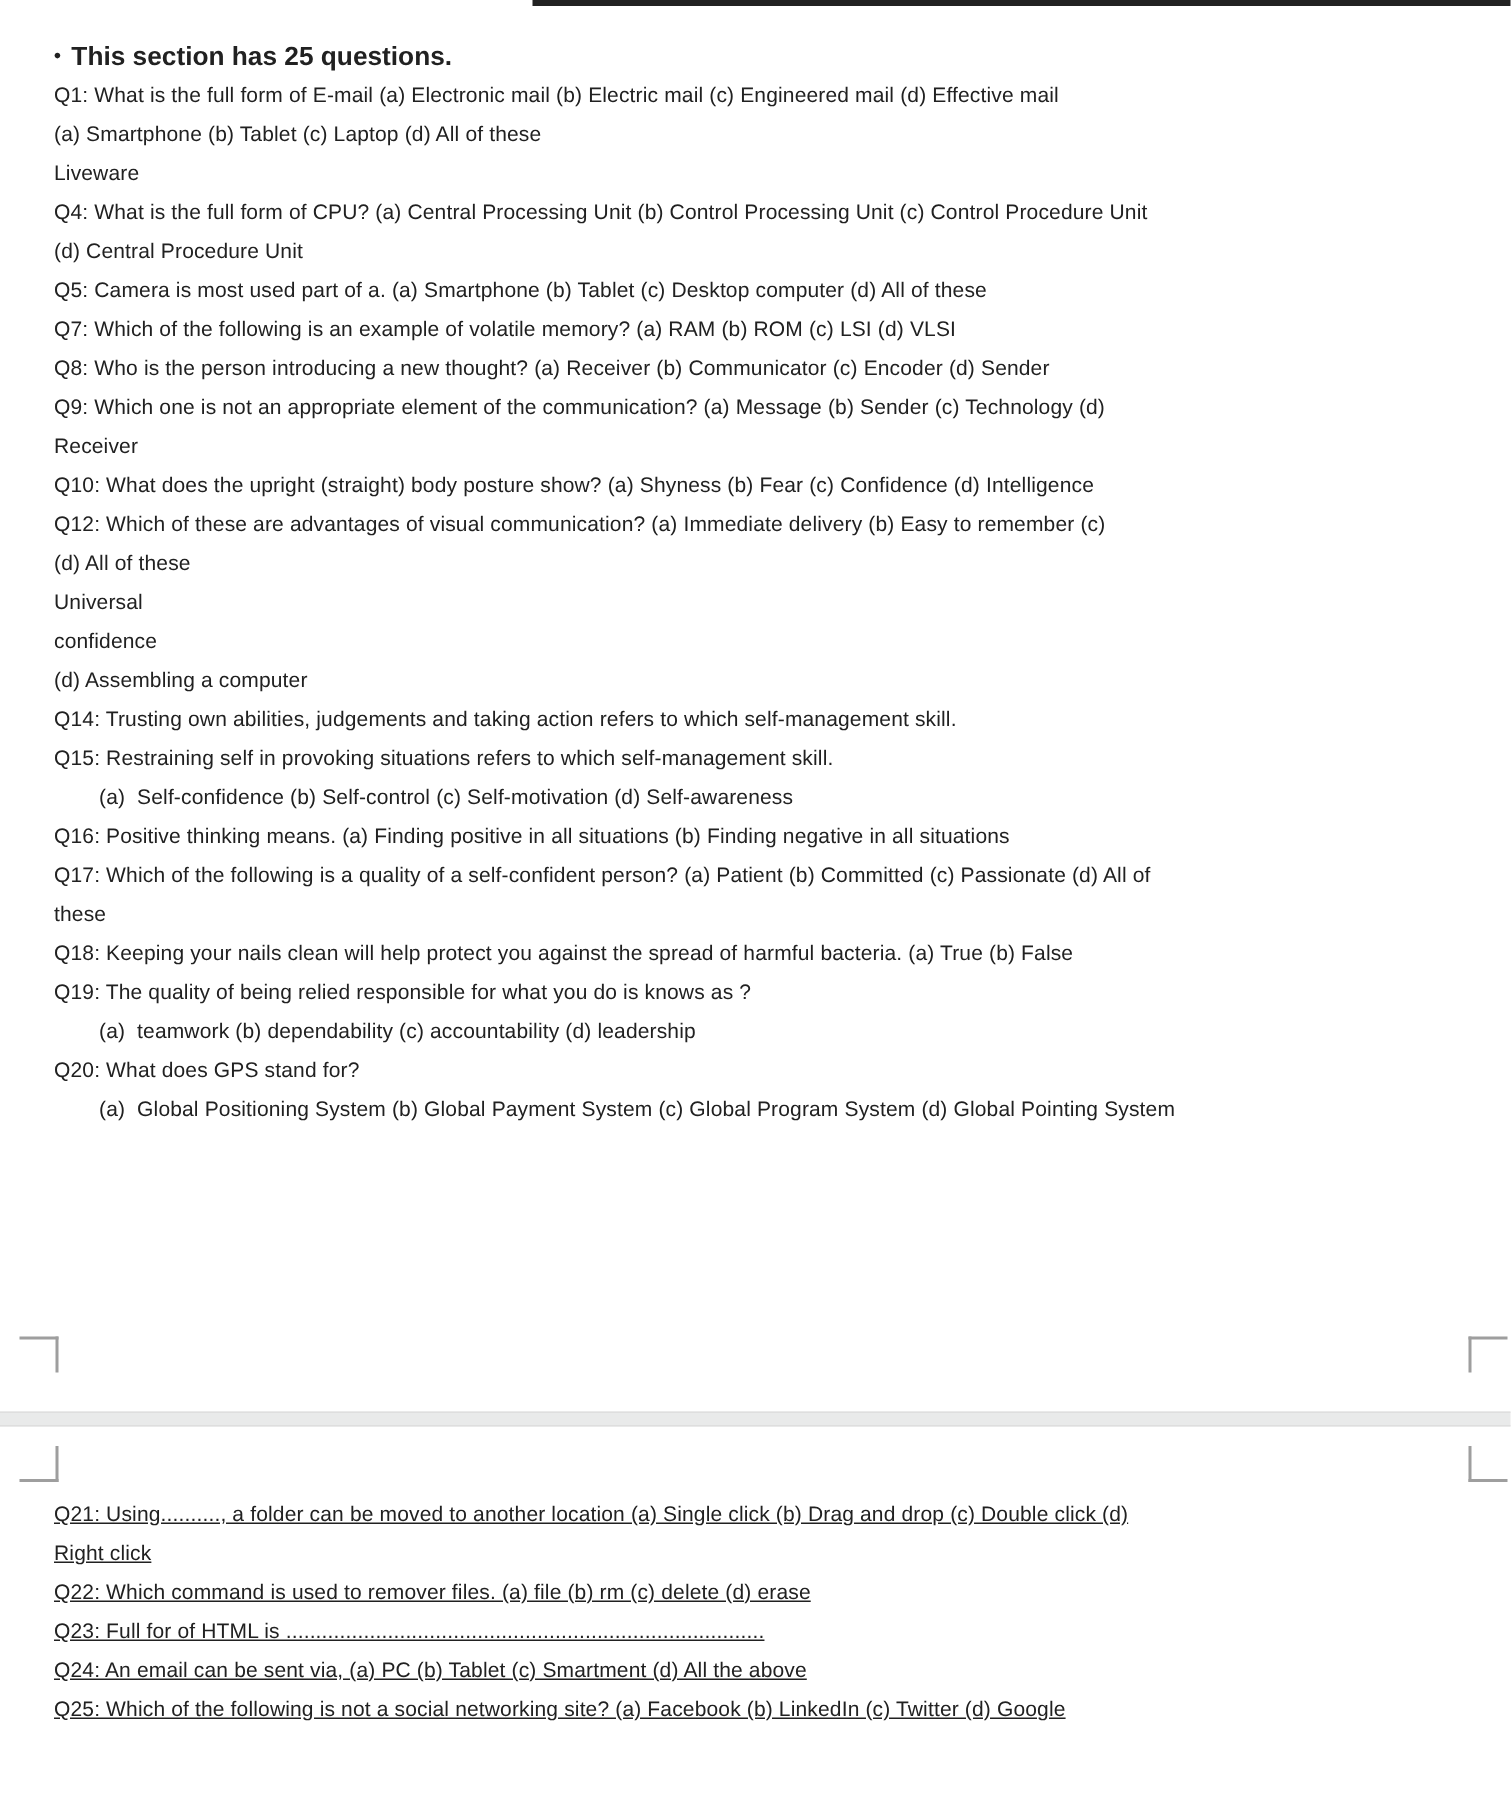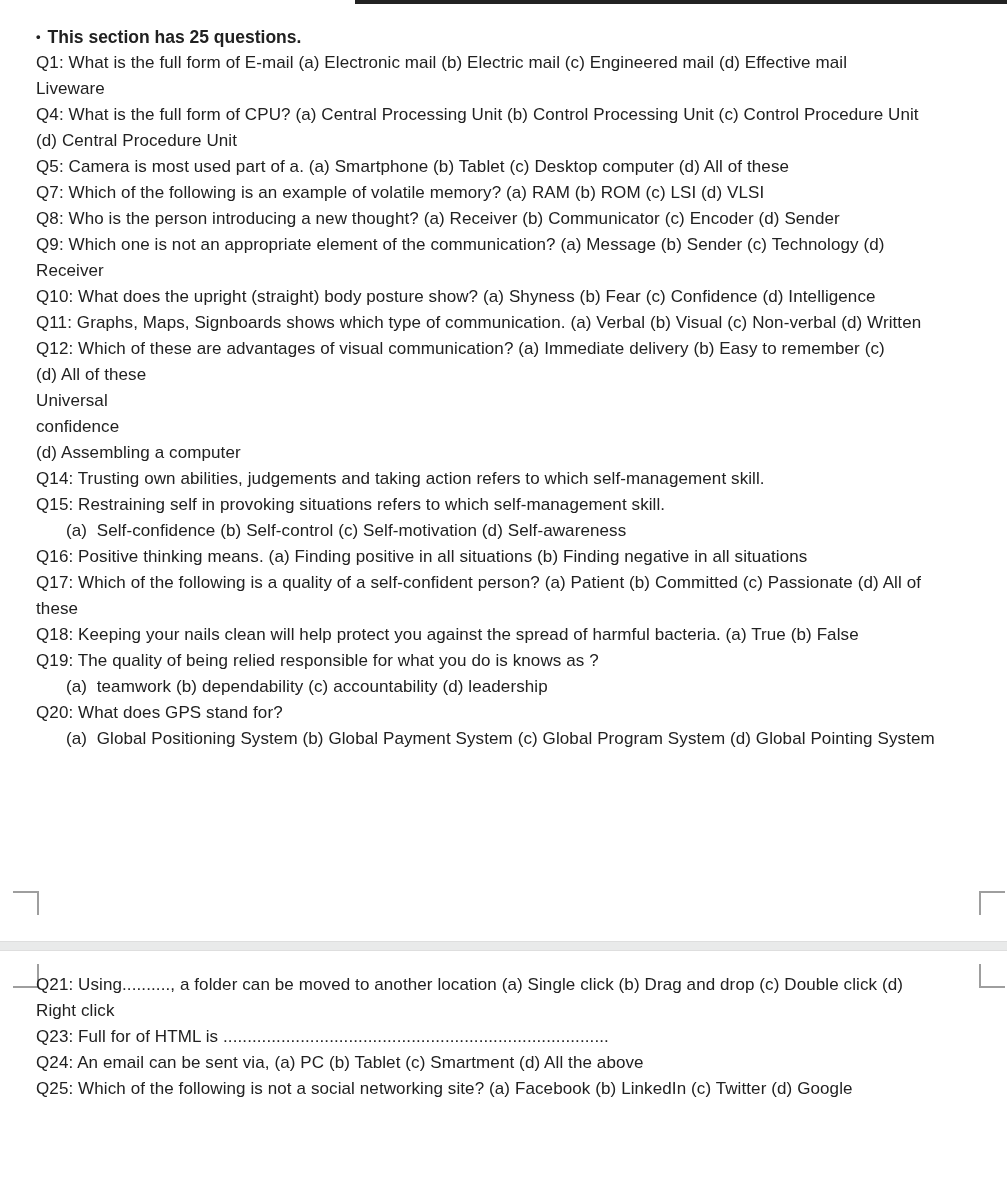--- a/index.html
+++ b/index.html
@@ -14,23 +14,23 @@
     overflow: hidden;
     font-family: "Liberation Sans", sans-serif;
     color: #212121;
   }
   .text-block {
     position: absolute;
     left: 36px;
     right: 24px;
   }
   #page1-text { top: 8px; }
-  #page2-text { top: 972px; }
+  #page2-text { top: 996px; text-decoration: underline; }
   .line {
-    font-size: 17px;
+    font-size: 14px;
     line-height: 26px;
     white-space: pre;
     letter-spacing: 0.1px;
   }
   .line.indent { padding-left: 30px; }
   .header-line {
     font-size: 17.5px;
     line-height: 26px;
     font-weight: 700;
     white-space: pre;
@@ -77,30 +77,30 @@
 </style>
 </head>
 <body>
 
 <div id="top-bar"></div>
 
 <div id="page1-text" class="text-block">
   <div class="header-line"><span class="bullet">•</span><span>This section has 25 questions.</span></div>
   <div>
       <div class="line">Q1: What is the full form of E-mail (a) Electronic mail (b) Electric mail (c) Engineered mail (d) Effective mail</div>
+      <div class="line">(a) Smartphone (b) Tablet (c) Laptop (d) All of these</div>
       <div class="line">Liveware</div>
       <div class="line">Q4: What is the full form of CPU? (a) Central Processing Unit (b) Control Processing Unit (c) Control Procedure Unit</div>
       <div class="line">(d) Central Procedure Unit</div>
       <div class="line">Q5: Camera is most used part of a. (a) Smartphone (b) Tablet (c) Desktop computer (d) All of these</div>
       <div class="line">Q7: Which of the following is an example of volatile memory? (a) RAM (b) ROM (c) LSI (d) VLSI</div>
       <div class="line">Q8: Who is the person introducing a new thought? (a) Receiver (b) Communicator (c) Encoder (d) Sender</div>
       <div class="line">Q9: Which one is not an appropriate element of the communication? (a) Message (b) Sender (c) Technology (d)</div>
       <div class="line">Receiver</div>
       <div class="line">Q10: What does the upright (straight) body posture show? (a) Shyness (b) Fear (c) Confidence (d) Intelligence</div>
-      <div class="line">Q11: Graphs, Maps, Signboards shows which type of communication. (a) Verbal (b) Visual (c) Non-verbal (d) Written</div>
       <div class="line">Q12: Which of these are advantages of visual communication? (a) Immediate delivery (b) Easy to remember (c)</div>
       <div class="line">(d) All of these</div>
       <div class="line">Universal</div>
       <div class="line">confidence</div>
       <div class="line">(d) Assembling a computer</div>
       <div class="line">Q14: Trusting own abilities, judgements and taking action refers to which self-management skill.</div>
       <div class="line">Q15: Restraining self in provoking situations refers to which self-management skill.</div>
       <div class="line indent">(a)  Self-confidence (b) Self-control (c) Self-motivation (d) Self-awareness</div>
       <div class="line">Q16: Positive thinking means. (a) Finding positive in all situations (b) Finding negative in all situations</div>
       <div class="line">Q17: Which of the following is a quality of a self-confident person? (a) Patient (b) Committed (c) Passionate (d) All of</div>
@@ -118,17 +118,18 @@
   <div id="corner-p1-right" class="corner"></div>
   <div id="page-gap-band"></div>
   <div id="corner-p2-left" class="corner"></div>
   <div id="corner-p2-right" class="corner"></div>
 </div>
 
 <div id="page2-text" class="text-block">
   <div>
       <div class="line">Q21: Using.........., a folder can be moved to another location (a) Single click (b) Drag and drop (c) Double click (d)</div>
       <div class="line">Right click</div>
+      <div class="line">Q22: Which command is used to remover files. (a) file (b) rm (c) delete (d) erase</div>
       <div class="line">Q23: Full for of HTML is ................................................................................</div>
       <div class="line">Q24: An email can be sent via, (a) PC (b) Tablet (c) Smartment (d) All the above</div>
       <div class="line">Q25: Which of the following is not a social networking site? (a) Facebook (b) LinkedIn (c) Twitter (d) Google</div>
     </div>
 </div>
 
 </body></html>

